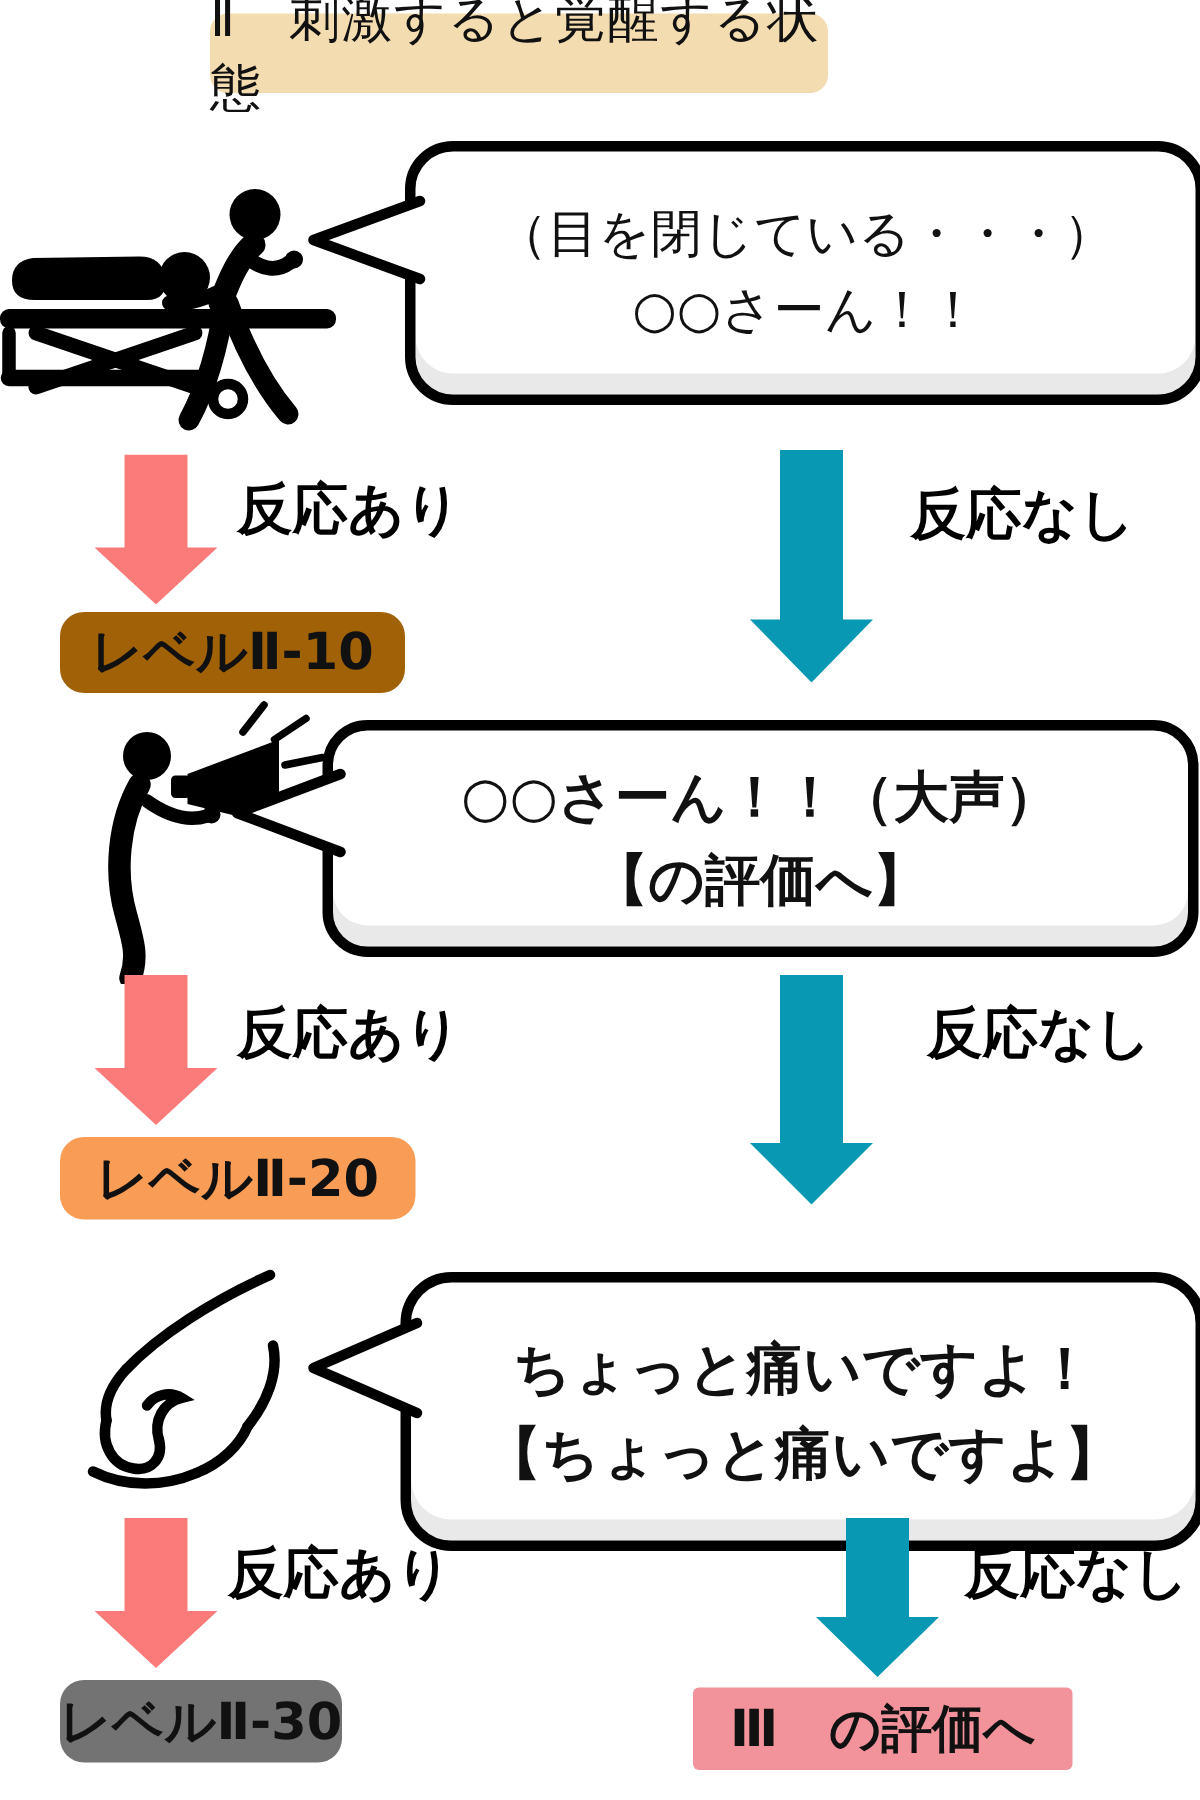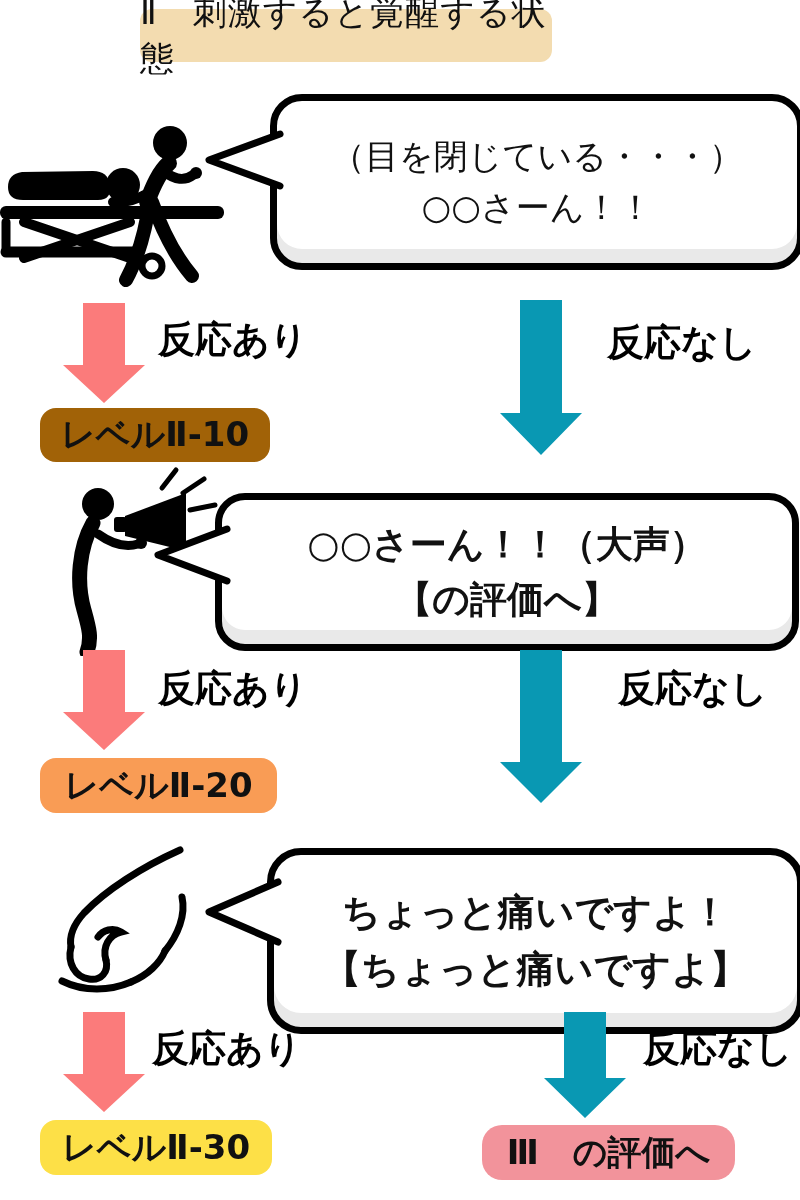--- a/index.html
+++ b/index.html
@@ -6,28 +6,28 @@
   .stage{position:relative;width:800px;height:1200px;background:#fff;overflow:hidden;
          font-family:"DejaVu Sans","Liberation Sans",sans-serif;color:#111;}
   .abs{position:absolute;}
   .title-badge{position:absolute;left:140px;top:9px;width:412px;height:53px;
     border-radius:12px;display:flex;align-items:center;justify-content:center;
     font-size:34px;font-weight:500;letter-spacing:1px;background:#F3DCB0;}
   .bubble{position:absolute;background:#fff;border:7px solid #000;
     box-shadow:inset 0 -14px 0 #E9E9E9;display:flex;flex-direction:column;
     align-items:center;justify-content:center;text-align:center;line-height:1.5;}
   .b1{left:270px;top:94px;width:520px;height:162px;border-radius:32px;font-size:34px;font-weight:500;}
-  .b2{left:215px;top:493px;width:570px;height:144px;border-radius:30px;font-size:37px;font-weight:600;}
+  .b2{left:215px;top:480px;width:570px;height:144px;border-radius:30px;font-size:37px;font-weight:600;}
   .b3{left:267px;top:848px;width:523px;height:172px;border-radius:34px;font-size:38px;font-weight:700;}
   .b2 .line2{font-weight:700;}
   .tail{position:absolute;overflow:visible;}
   .resp{position:absolute;font-size:37px;font-weight:700;white-space:nowrap;color:#000000;}
   .badge{position:absolute;display:flex;align-items:center;justify-content:center;
     font-size:34px;font-weight:600;color:#111;border-radius:16px;white-space:nowrap;}
-  .badge.next{border-radius:20px;margin-left:20px;}
+  .badge.next{border-radius:4px;}
   .arrow{position:absolute;}
   svg{display:block;}
 </style>
 </head>
 <body>
 
 <div class="stage">
 
   <div class="title-badge" style="background-color: rgb(243, 220, 176);">Ⅱ　刺激すると覚醒する状態</div>
 
@@ -132,17 +132,17 @@
   <svg class="arrow" style="left:63px;top:1012px;" width="82" height="100">
     <polygon points="20,0 62,0 62,62 82,62 41,100 0,62 20,62" fill="#FB7B7B"></polygon>
   </svg>
   <span class="resp" style="left:152px;top:1024px;">反応あり</span>
 
   <svg class="arrow" style="left:544px;top:1012px;" width="82" height="106">
     <polygon points="20,0 62,0 62,66 82,66 41,106 0,66 20,66" fill="#0998B3"></polygon>
   </svg>
   <span class="resp" style="left:643px;top:1024px;">反応なし</span>
 
-  <div class="badge" style="left: 40px; top: 1120px; width: 232px; height: 55px; background-color: #fde047;">レベルⅡ-30</div>
+  <div class="badge" style="left: 40px; top: 1120px; width: 188px; height: 55px; background-color: #737373;">レベルⅡ-30</div>
 
   <div class="badge next" style="left: 462px; top: 1125px; width: 253px; height: 55px; background-color: rgb(242, 147, 155);">Ⅲ　の評価へ</div>
 
 </div>
 
 </body></html>

